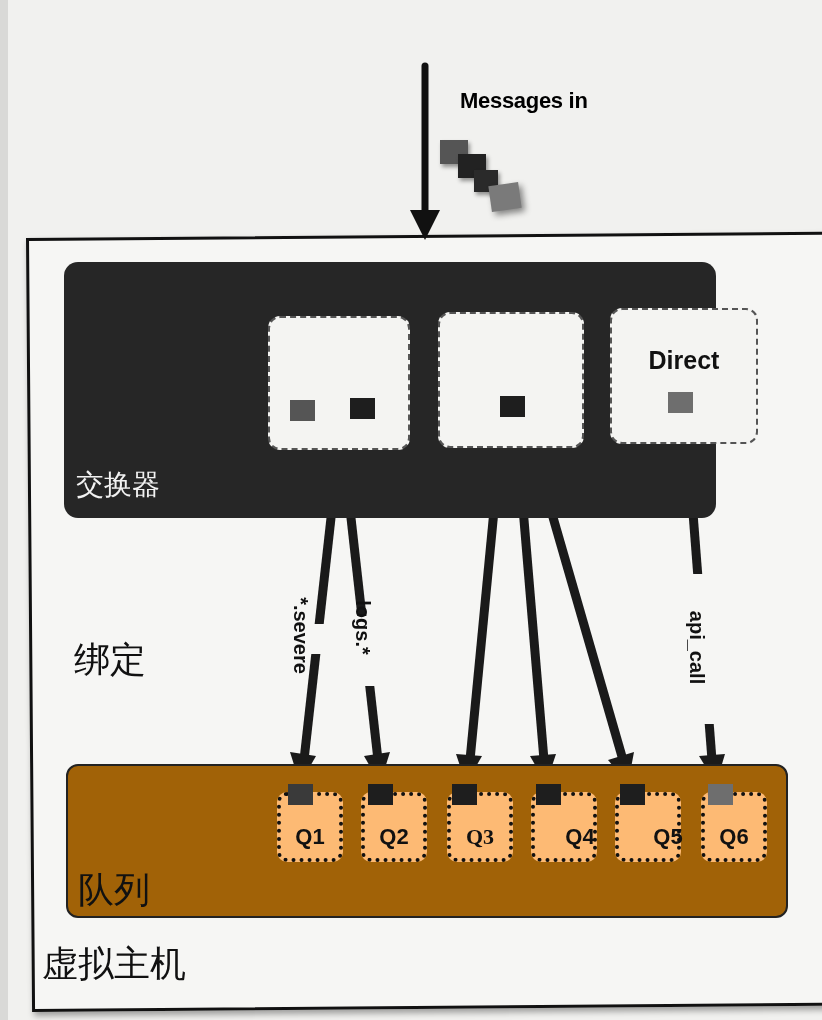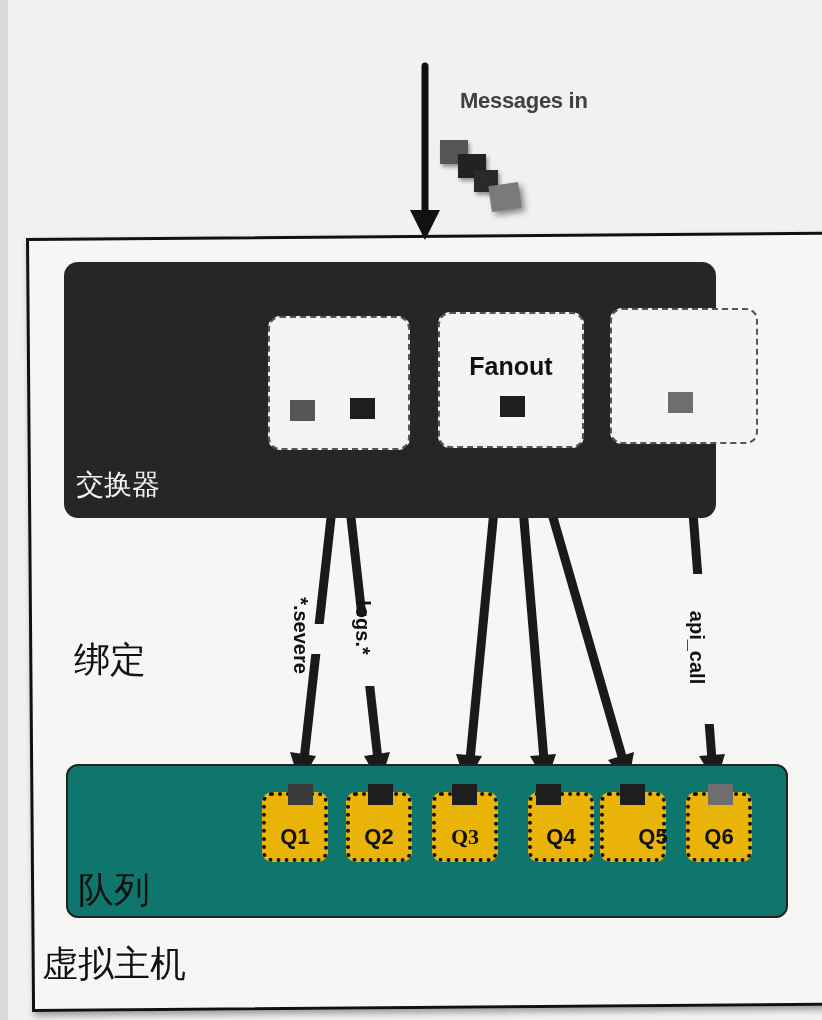--- a/index.html
+++ b/index.html
@@ -3,46 +3,46 @@
 <meta charset="utf-8">
 <style>
   html, body { margin:0; padding:0; }
   body {
     width:822px; height:1020px; position:relative; overflow:hidden;
     background:#f1f1ef;
     font-family:"Liberation Sans", "DejaVu Sans", sans-serif;
   }
   .abs { position:absolute; }
   .left-edge { left:0; top:0; width:8px; height:1020px; background:#d9d9d7; }
-  .msg-label { left:460px; top:88px; font-size:22px; font-weight:bold; color:#404040; letter-spacing:-0.3px; }
+  .msg-label { left:460px; top:88px; font-size:22px; font-weight:bold; color:#000000; letter-spacing:-0.3px; }
   .vhost {
     left:26px; top:238px; width:800px; height:768px;
     border:3px solid #111; background:#f6f6f4;
     box-shadow:2px 4px 6px rgba(0,0,0,0.35);
     transform:rotate(-0.45deg); transform-origin:0 0;
   }
   .exchanger-panel {
     left:64px; top:262px; width:652px; height:256px;
     background:#262626; border-radius:14px;
   }
   .ex-box {
     background:#f4f4f2; border-radius:12px;
     border:2px dashed #555;
   }
   .ex-title { position:absolute; width:100%; text-align:center; font-size:25px; font-weight:bold; color:#111; }
   .sq { position:absolute; width:25px; height:21px; }
   .label-cn { font-size:36px; color:#111; }
   .label-cn-light { font-size:28px; color:#f2f2f2; }
   .queue-panel {
     left:66px; top:764px; width:718px; height:150px;
-    background:#0f766e; border:2px solid #222; border-radius:12px;
+    background:#a16207; border:2px solid #222; border-radius:12px;
   }
   .qbox {
-    width:66px; height:70px; background:#eab308; border-radius:10px;
-    border:4px dotted #111; box-sizing:border-box;
+    width:66px; height:70px; background:#fdba74; border-radius:10px;
+    border:4px dotted #111; box-sizing:border-box;margin-left:15px;
   }
   .q-title { position:absolute; width:100%; text-align:center; top:28px; font-size:22px; font-weight:bold; color:#111; }
   .bind-label { font-size:20px; font-weight:bold; color:#111; white-space:nowrap; transform-origin:center center; }
   svg { position:absolute; left:0; top:0; }
 </style>
 </head>
 <body>
 
 <div class="abs left-edge"></div>
 
@@ -82,24 +82,24 @@
 
 <div class="abs exchanger-panel">
   <div class="abs label-cn-light" style="left:12px;top:204px;">交换器</div>
 </div>
 
 <div class="abs ex-box" style="left:268px;top:316px;width:138px;height:130px;">
   <div class="sq" style="left:20px;top:82px;background:#555;"></div>
   <div class="sq" style="left:80px;top:80px;background:#1e1e1e;"></div>
 </div>
 <div class="abs ex-box" style="left:438px;top:312px;width:142px;height:132px;">
-  <div class="ex-title" style="top:38px;">Fanout</div>
   <div class="sq" style="left:60px;top:82px;background:#1e1e1e;"></div>
 </div>
 <div class="abs ex-box" style="left:610px;top:308px;width:144px;height:132px;">
+  <div class="ex-title" style="top:36px;">Direct</div>
   <div class="sq" style="left:56px;top:82px;background:#6e6e6e;"></div>
 </div>
 
 <div class="abs label-cn" style="left:74px;top:636px;">绑定</div>
 <div class="abs" style="left:270px;top:624px;width:80px;height:30px;background:#f6f6f4;"></div>
 <div class="abs bind-label" style="left:262px;top:624px;transform:rotate(90deg);">*.severe</div>
 <div class="abs" style="left:346px;top:616px;width:50px;height:70px;background:#f6f6f4;"></div>
 <div class="abs bind-label" style="left:335px;top:616px;transform:rotate(90deg);">logs.*</div>
 <div class="abs" style="left:690px;top:574px;width:36px;height:150px;background:#f6f6f4;"></div>
 <div class="abs bind-label" style="left:660px;top:636px;transform:rotate(90deg);">api_call</div>
@@ -110,21 +110,21 @@
 
 <div class="abs qbox" style="left:262px;top:792px;">
   <div class="q-title">Q1</div>
 </div>
 <div class="abs qbox" style="left:346px;top:792px;">
   <div class="q-title">Q2</div>
 </div>
 <div class="abs qbox" style="left:432px;top:792px;font-family:Liberation Serif, serif;">
   <div class="q-title">Q3</div>
 </div>
-<div class="abs qbox" style="left:528px;top:792px;">
+<div class="abs qbox" style="left:516px;top:792px;padding-left:16px;">
   <div class="q-title">Q4</div>
 </div>
 <div class="abs qbox" style="left:600px;top:792px;padding-left:20px;">
   <div class="q-title">Q5</div>
 </div>
 <div class="abs qbox" style="left:686px;top:792px;">
   <div class="q-title">Q6</div>
 </div>
 
 <div class="abs sq" style="left:288px;top:784px;background:#3a3a3a;"></div>

